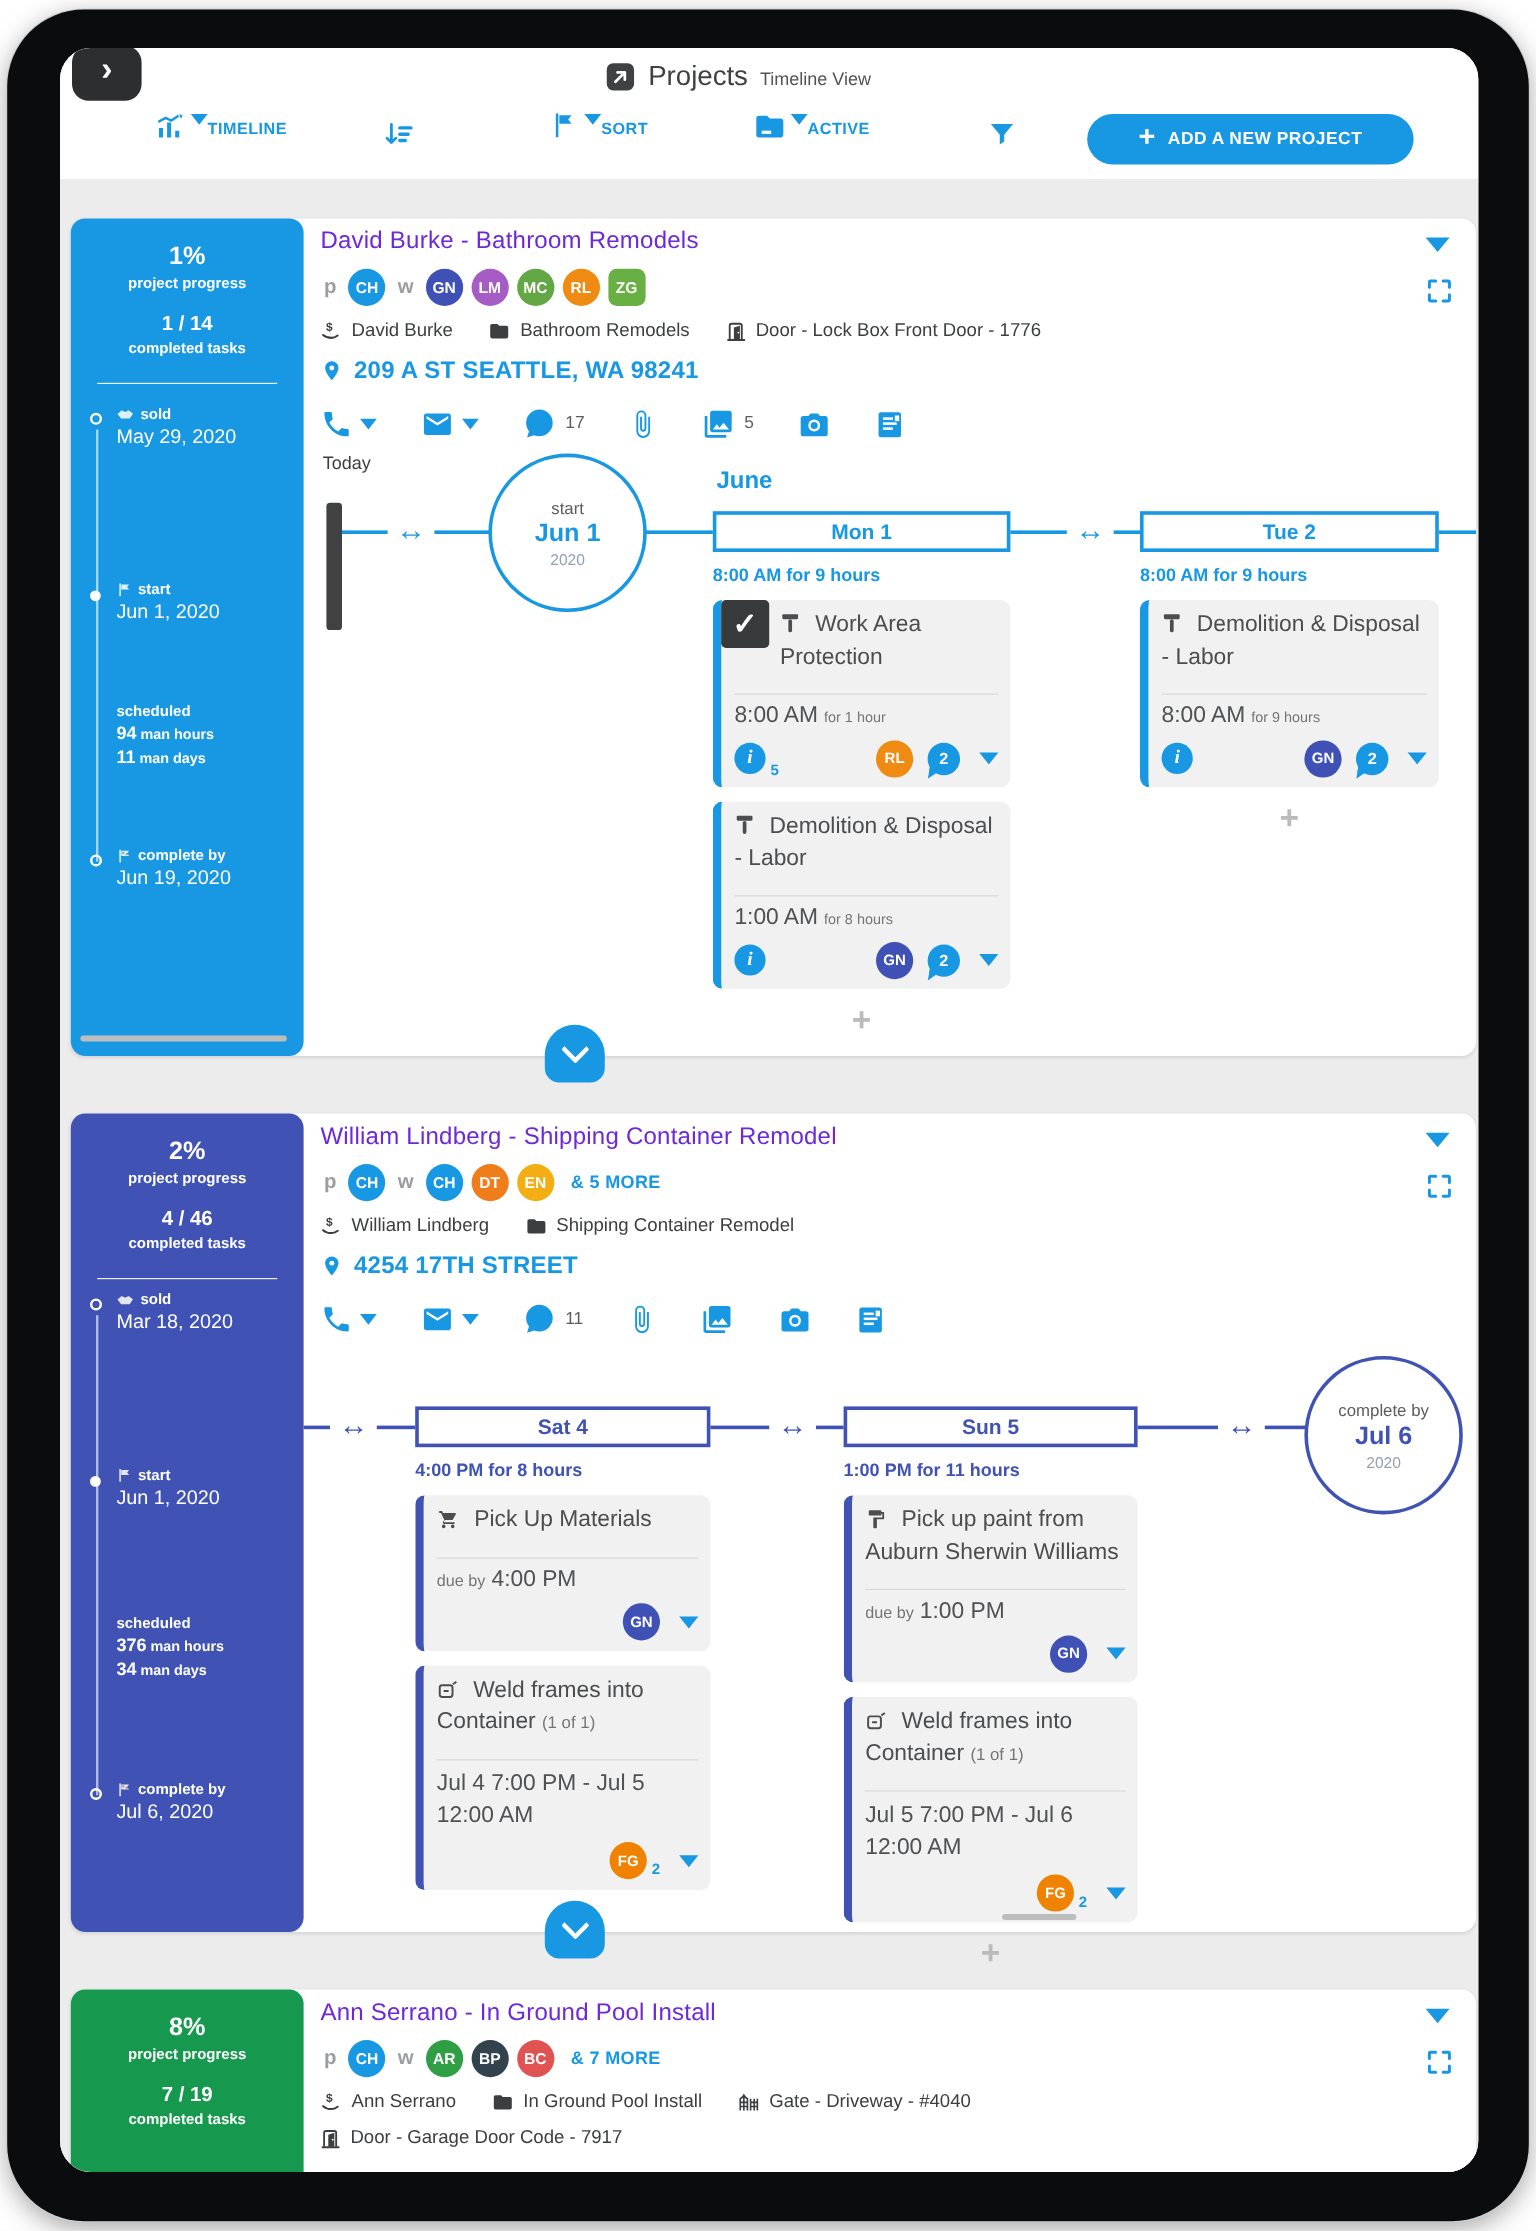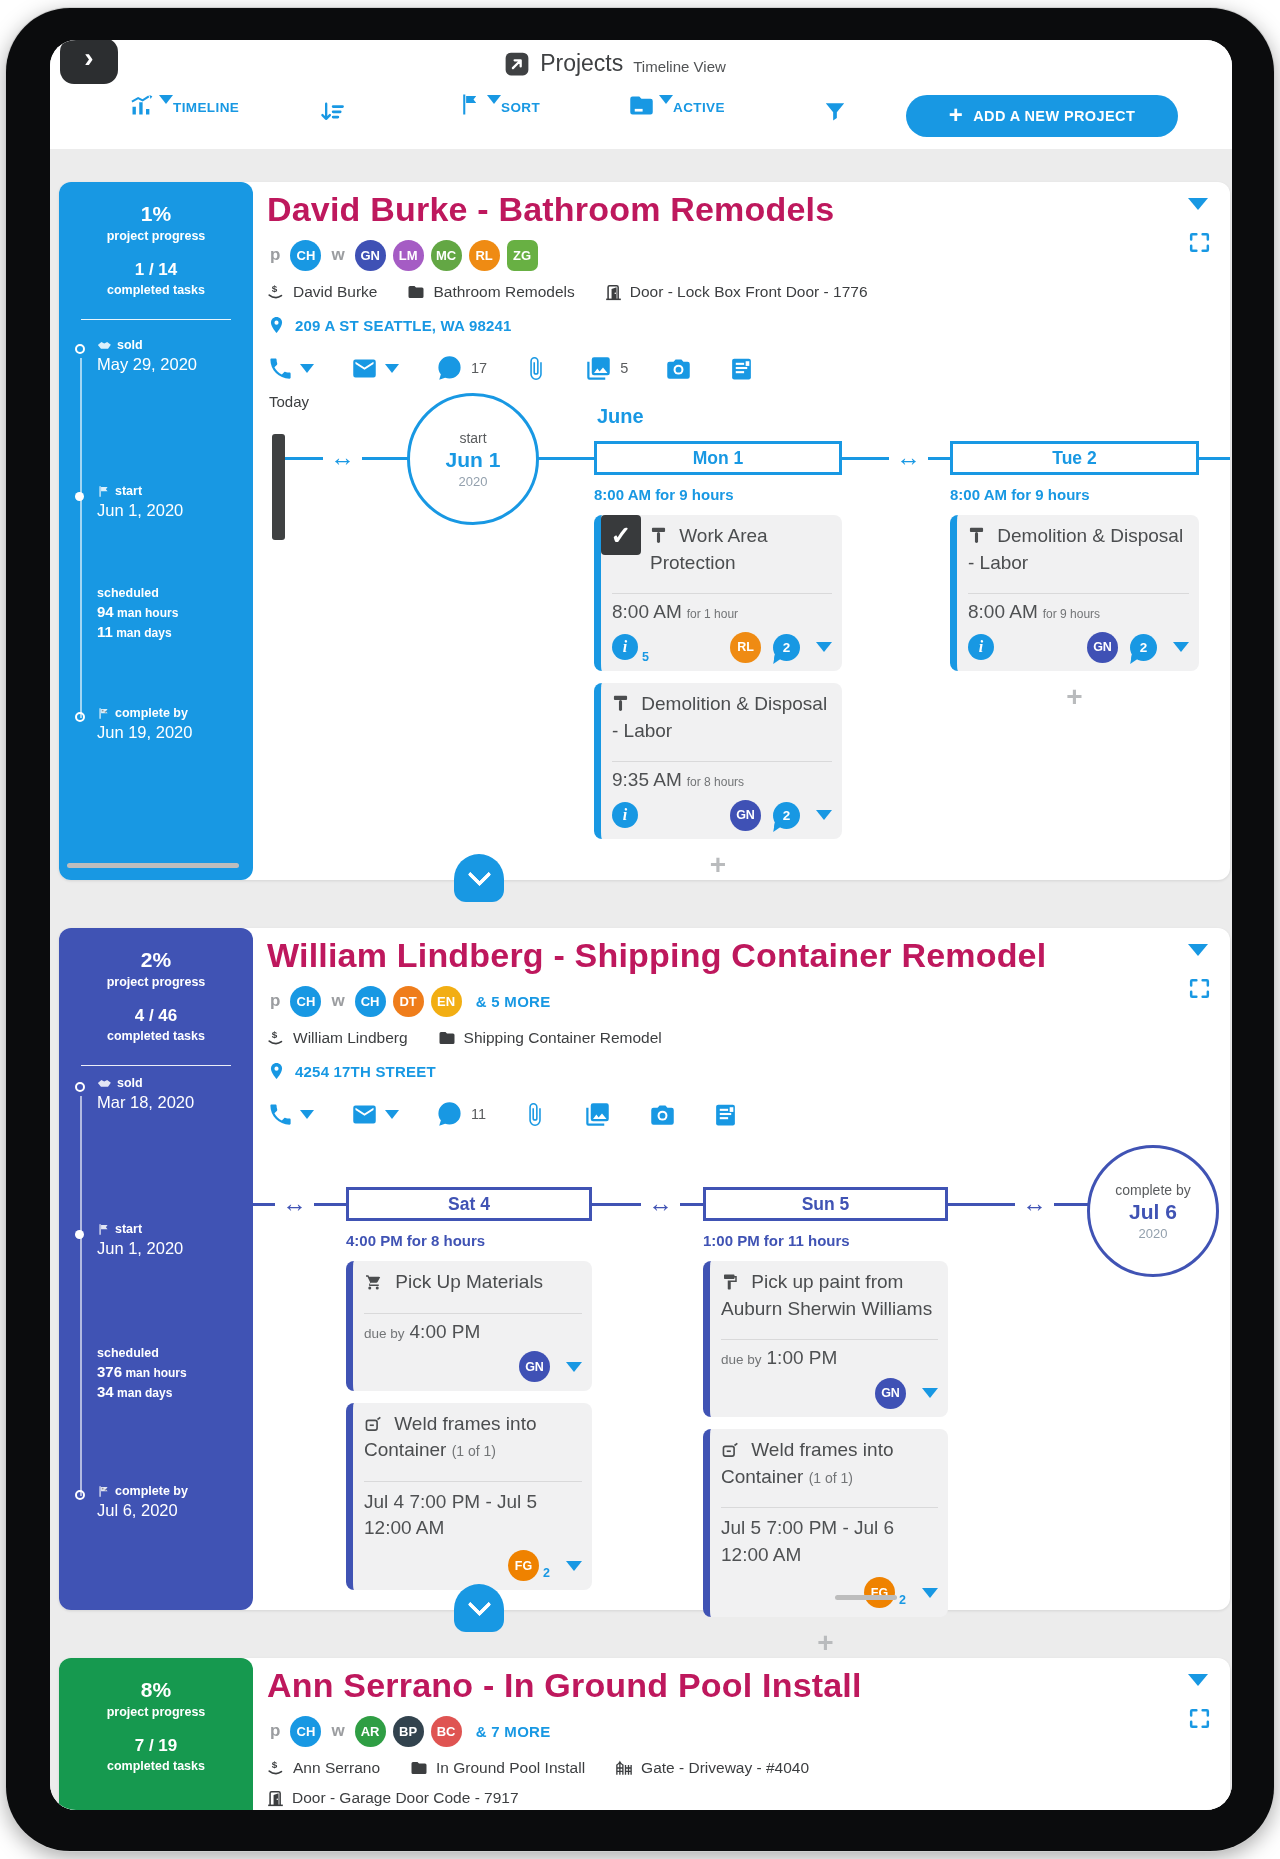--- a/index.html
+++ b/index.html
@@ -53,34 +53,34 @@
              border:2.5px solid #fff;box-sizing:border-box}
   .ms-marker.filled{background:#fff;width:9px;height:9px;border:none;top:8px}
   .rail{position:absolute;left:21px;width:2px;background:rgba(255,255,255,.6)}
   .p1 .ms-sold{top:156px}.p1 .ms-start{top:302px}.p1 .ms-sched{top:404px}.p1 .ms-complete{top:524px}
   .p1 .rail{top:176px;height:360px}
   .p2 .ms-sold{top:148px}.p2 .ms-start{top:294px}.p2 .ms-sched{top:418px}.p2 .ms-complete{top:556px}
   .p2 .rail{top:168px;height:400px}
   
   .pmain{position:absolute;left:194px;top:0;right:0;bottom:0;padding:0 14px}
   .ptitle-row{position:relative;padding-top:8px}
-  .ptitle{margin:0;font-size:34px;font-weight:700;color:#be185d;letter-spacing:.2px}
+  .ptitle{margin:0;font-size:20px;font-weight:400;color:#6d28d9;letter-spacing:.2px}
   .pcaret{position:absolute;right:8px;top:16px;width:0;height:0;border-left:10px solid transparent;
           border-right:10px solid transparent;border-top:12px solid var(--primary,#1898e3);cursor:pointer}
   .pexpand{position:absolute;right:4px;top:48px;cursor:pointer}
   .avrow{display:flex;align-items:center;gap:7px;margin-top:10px;height:32px}
   .av-label{color:#9b9da0;font-size:17px;font-weight:bold;margin:0 3px}
   .avatar{width:31px;height:31px;border-radius:50%;color:#fff;font-size:13px;font-weight:bold;
           display:flex;align-items:center;justify-content:center;box-shadow:0 0 0 2.5px #fff;cursor:pointer;flex:none}
   .avatar.square{border-radius:7px}
   .more-label{color:var(--primary,#1898e3);font-weight:bold;font-size:15px;margin-left:7px;letter-spacing:.3px}
   .inforow{display:flex;align-items:center;gap:30px;margin-top:12px;color:#3c3e40;font-size:15.5px}
   .info-item{display:flex;align-items:center;gap:8px}
-  .addrrow{display:flex;align-items:center;gap:9px;margin-top:13px;color:var(--primary,#1898e3);
-           font-weight:bold;font-size:15px;letter-spacing:.2px;cursor:pointer}
+  .addrrow{display:flex;gap:9px;margin-top:13px;color:var(--primary,#1898e3);
+           font-weight:bold;font-size:20px;letter-spacing:.2px;cursor:pointer}
   .actrow{display:flex;align-items:center;margin-top:15px;height:34px}
   .act{display:flex;align-items:center;margin-right:36px;color:var(--primary,#1898e3);cursor:pointer}
   .act-caret{width:0;height:0;border-left:7px solid transparent;border-right:7px solid transparent;
              border-top:9px solid var(--primary,#1898e3);margin-left:6px}
   .act-count{color:#5a5c5e;font-size:14.5px;margin-left:7px}
   
   .tl{position:relative;margin-top:8px}
   .p1 .tl{height:462px}.p2 .tl{height:474px}
   .tl-line{position:absolute;top:64px;height:3px;background:var(--accent)}
   .p1 .tl-line{left:6px;right:-14px}
@@ -444,21 +444,21 @@
                 </div>
               </div>
               <div class="taskcard">
                 <div class="tc-head">
                   <span class="tc-ic"><svg width="17" height="19" viewBox="0 0 22 24" fill="#4b4d4f">
                           <rect x="2.5" y="2" width="17" height="5.4" rx="1.2"></rect>
                           <rect x="9" y="7.6" width="4" height="14" rx="2"></rect>
                         </svg></span>
                   <span>Demolition &amp; Disposal - Labor</span>
                 </div>
-                <div class="tc-time"><span class="big">9:35 AM</span><span class="small">for 8 hours</span></div>
+                <div class="tc-time"><span class="big">1:00 AM</span><span class="small">for 8 hours</span></div>
                 <div class="tc-foot">
                   <span class="info-badge"></span>
                   <span class="sp"></span>
                   <span class="avatar sm" style="background-color: rgb(63, 81, 181);">GN</span>
                   <span class="chat-badge">2</span>
                   <span class="tc-caret"></span>
                 </div>
               </div>
               <div class="add-plus"></div>
             </div>

